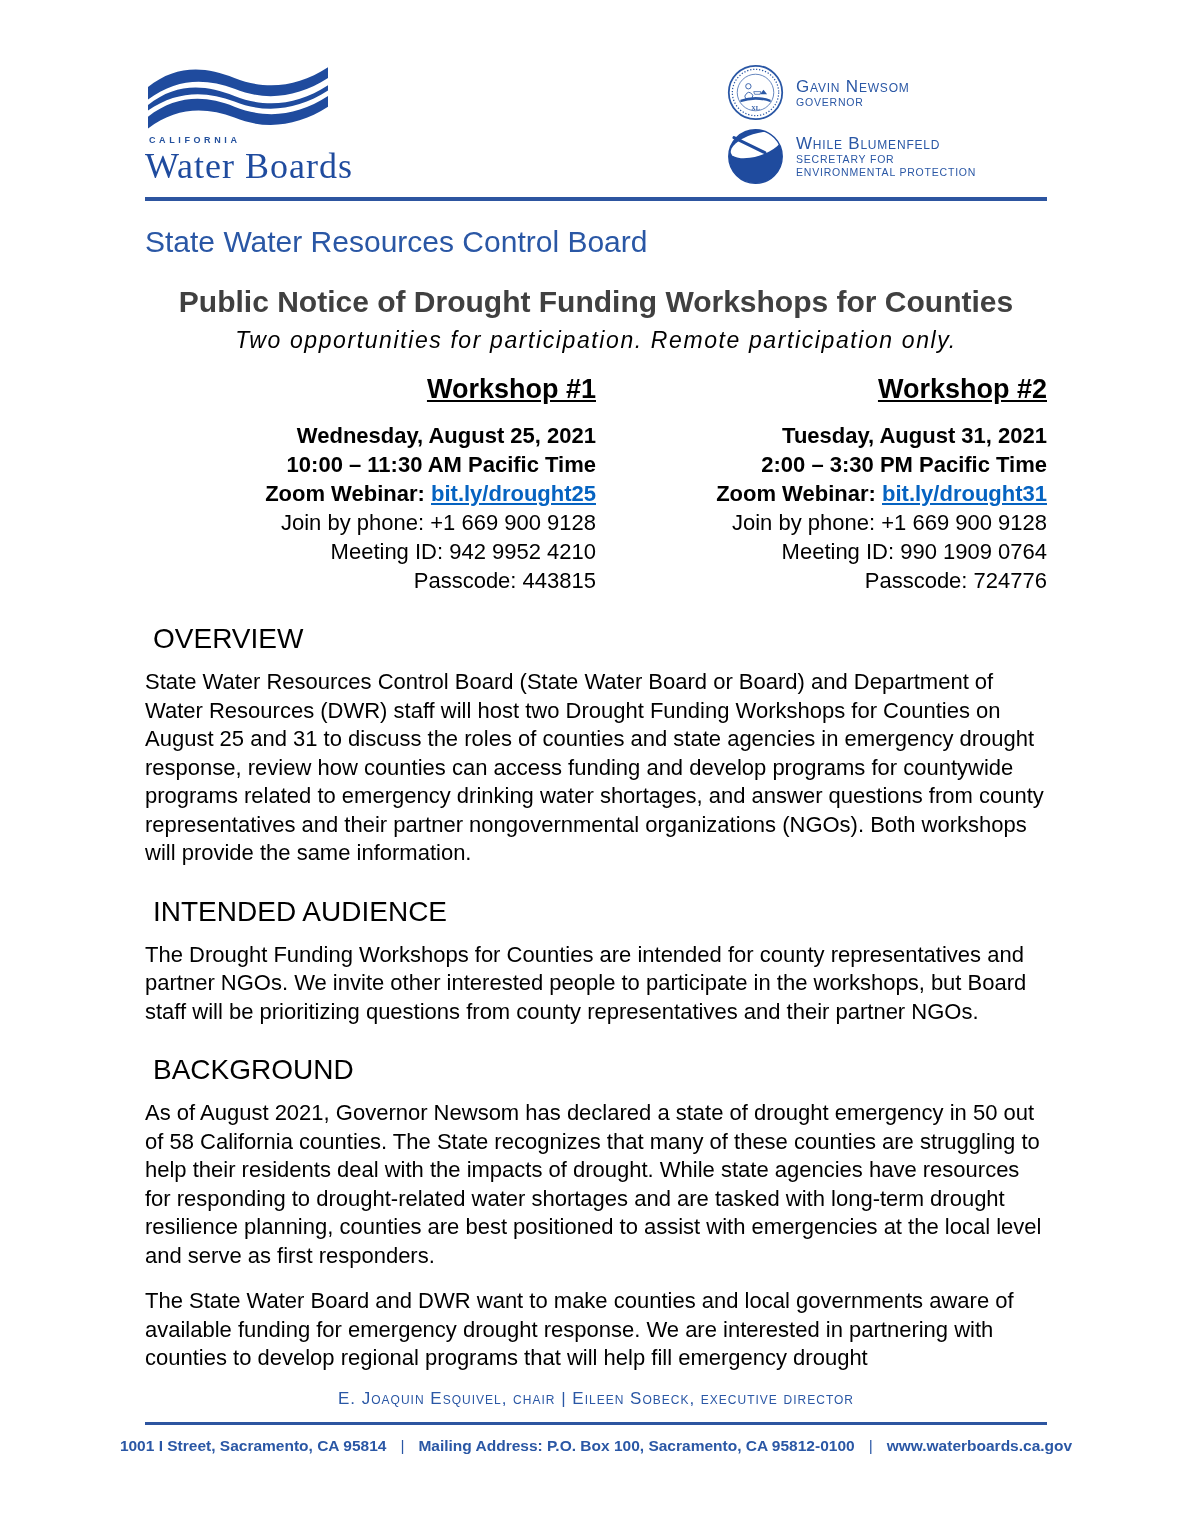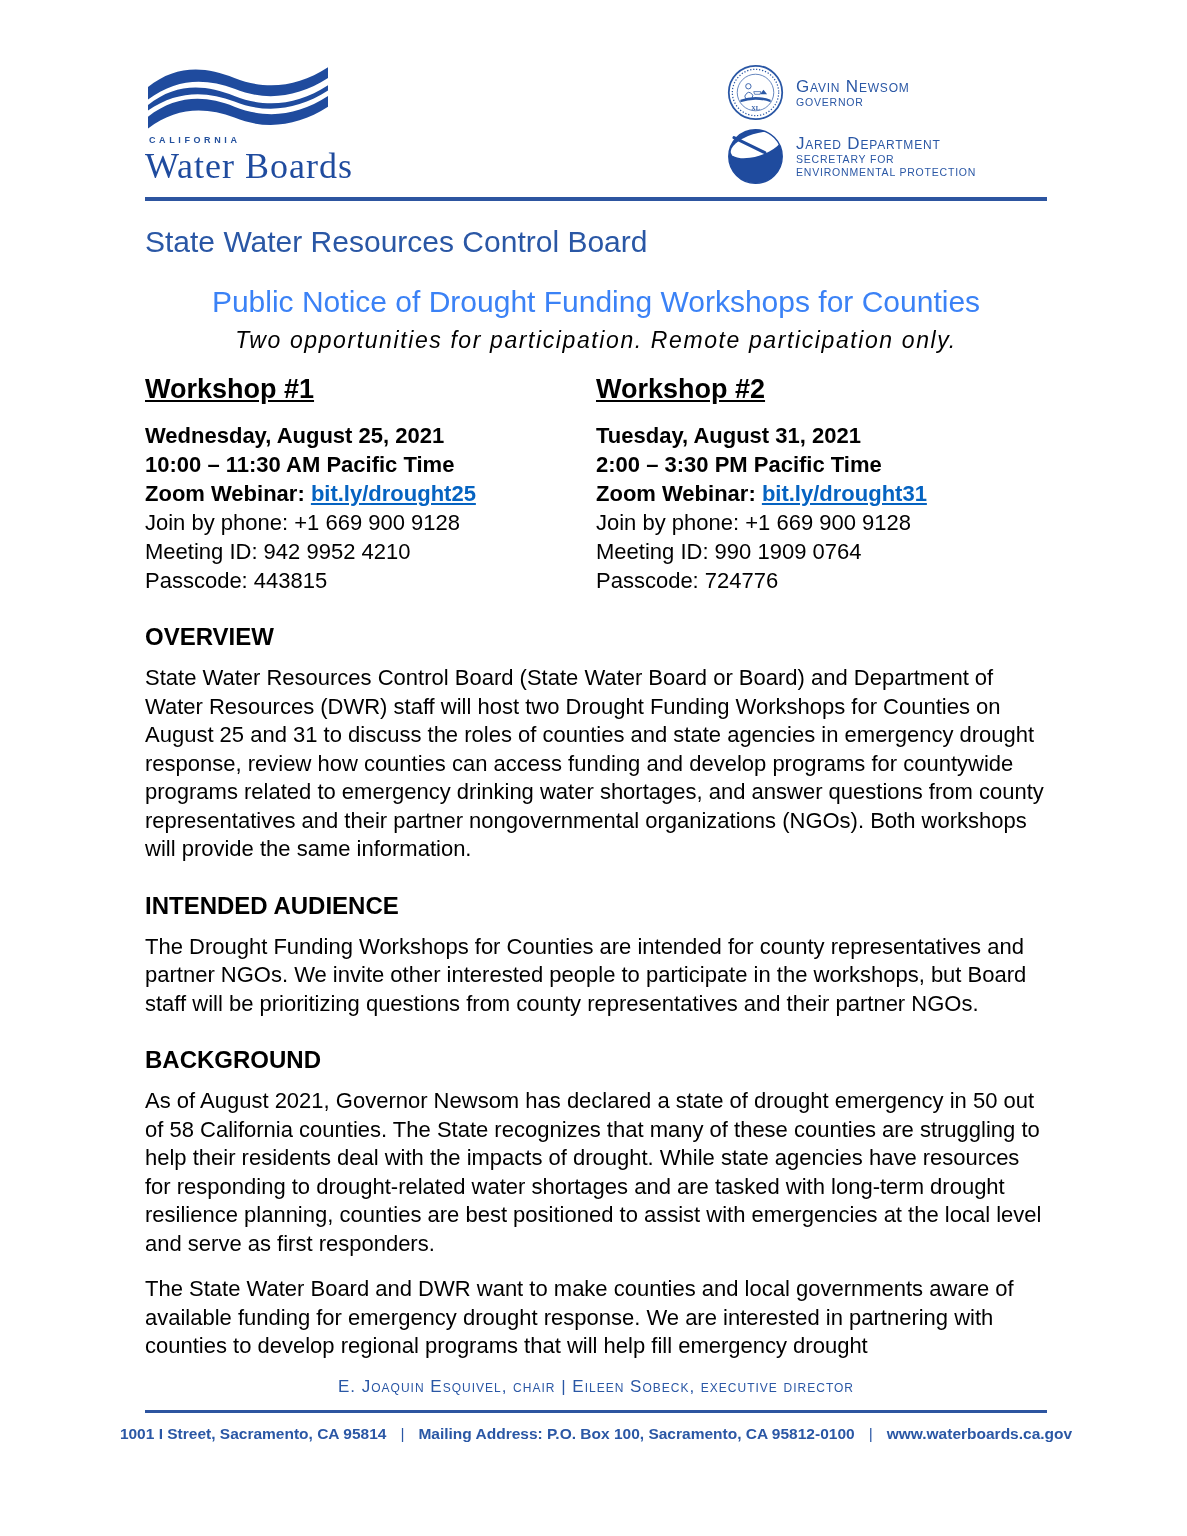--- a/index.html
+++ b/index.html
@@ -21,34 +21,34 @@
   .official { display: flex; align-items: center; gap: 12px; }
   .official .badge { width: 57px; height: 57px; flex: 0 0 auto; }
   .badge svg { width: 57px; height: 57px; display: block; }
   .official-name { font-variant: small-caps; font-size: 17px; letter-spacing: 0.8px; color: #2A57A5; line-height: 19px; }
   .official-title { font-size: 10.5px; letter-spacing: 0.8px; color: #2A57A5; text-transform: uppercase; line-height: 13px; }
 
   .rule { border: none; border-top: 4px solid #2D55A0; margin: 10px 0 0 0; }
 
   
   .agency-title { font-size: 30px; font-weight: 400; color: #2A57A5; margin: 24px 0 0 0; }
-  .notice-title { font-size: 30px; font-weight: normal; color: #3b82f6; text-align: center; margin: 26px 0 0 0; }
+  .notice-title { font-size: 30px; font-weight: bold; color: #404040; text-align: center; margin: 26px 0 0 0; }
   .notice-subtitle { font-size: 23px; font-style: italic; text-align: center; letter-spacing: 1.6px; margin: 8px 0 16px 0; }
 
   
   .workshops { display: flex; margin-top: 20px; }
-  .workshop { flex: 1; text-align: left; }
+  .workshop { flex: 1; text-align: right; }
   .workshop-heading { font-size: 27px; font-weight: bold; text-decoration: underline; margin: 0 0 16px 0; }
   .workshop p { margin: 0; font-size: 22px; line-height: 29px; }
   .wk-bold { font-weight: bold; }
   a.weblink { color: #0563C1; font-weight: bold; margin-left: 0.28em; }
 
   
   .section { margin-top: 28px; }
-  .section-heading { font-size: 24px; font-weight: bold; margin: 0 0 13px 0; }
+  .section-heading { font-size: 28px; font-weight: normal; margin: 0 0 13px 8px; }
   .section p { font-size: 22px; line-height: 28.5px; margin: 0 0 17px 0; }
   .section p:last-child { margin-bottom: 0; }
 
   
   .footer-officials { text-align: center; font-variant: small-caps; color: #2A57A5; font-size: 17px; letter-spacing: 1px; margin-top: 16px; }
   .footer-rule { border: none; border-top: 3px solid #2D55A0; margin: 13px 0 0 0; }
   .footer-address { display: flex; justify-content: center; align-items: baseline; color: #2A57A5; font-weight: bold; font-size: 15.5px; margin-top: 12px; white-space: nowrap; }
   .footer-address .sep { margin: 0 14px; font-weight: 400; }
 </style>
 </head>
@@ -93,21 +93,21 @@
           <svg viewBox="0 0 64 64" aria-hidden="true">
             <circle cx="32" cy="32" r="30" fill="#1F4B9E"></circle>
             <ellipse cx="33" cy="19" rx="30" ry="12.5" fill="#ffffff" transform="rotate(-18 33 19)"></ellipse>
             <g transform="rotate(26 12 12)">
               <rect x="6" y="11" width="42" height="3.4" rx="1.7" fill="#1F4B9E"></rect>
             </g>
             <circle cx="32" cy="32" r="30" fill="none" stroke="#1F4B9E" stroke-width="1.6"></circle>
           </svg>
         </span>
         <div>
-          <div class="official-name">Jared Department</div>
+          <div class="official-name">While Blumenfeld</div>
           <div class="official-title">Secretary for</div>
           <div class="official-title">Environmental Protection</div>
         </div>
       </div>
     </div>
   </header>
 
   <hr class="rule">
 
   <h1 class="agency-title">State Water Resources Control Board</h1>

